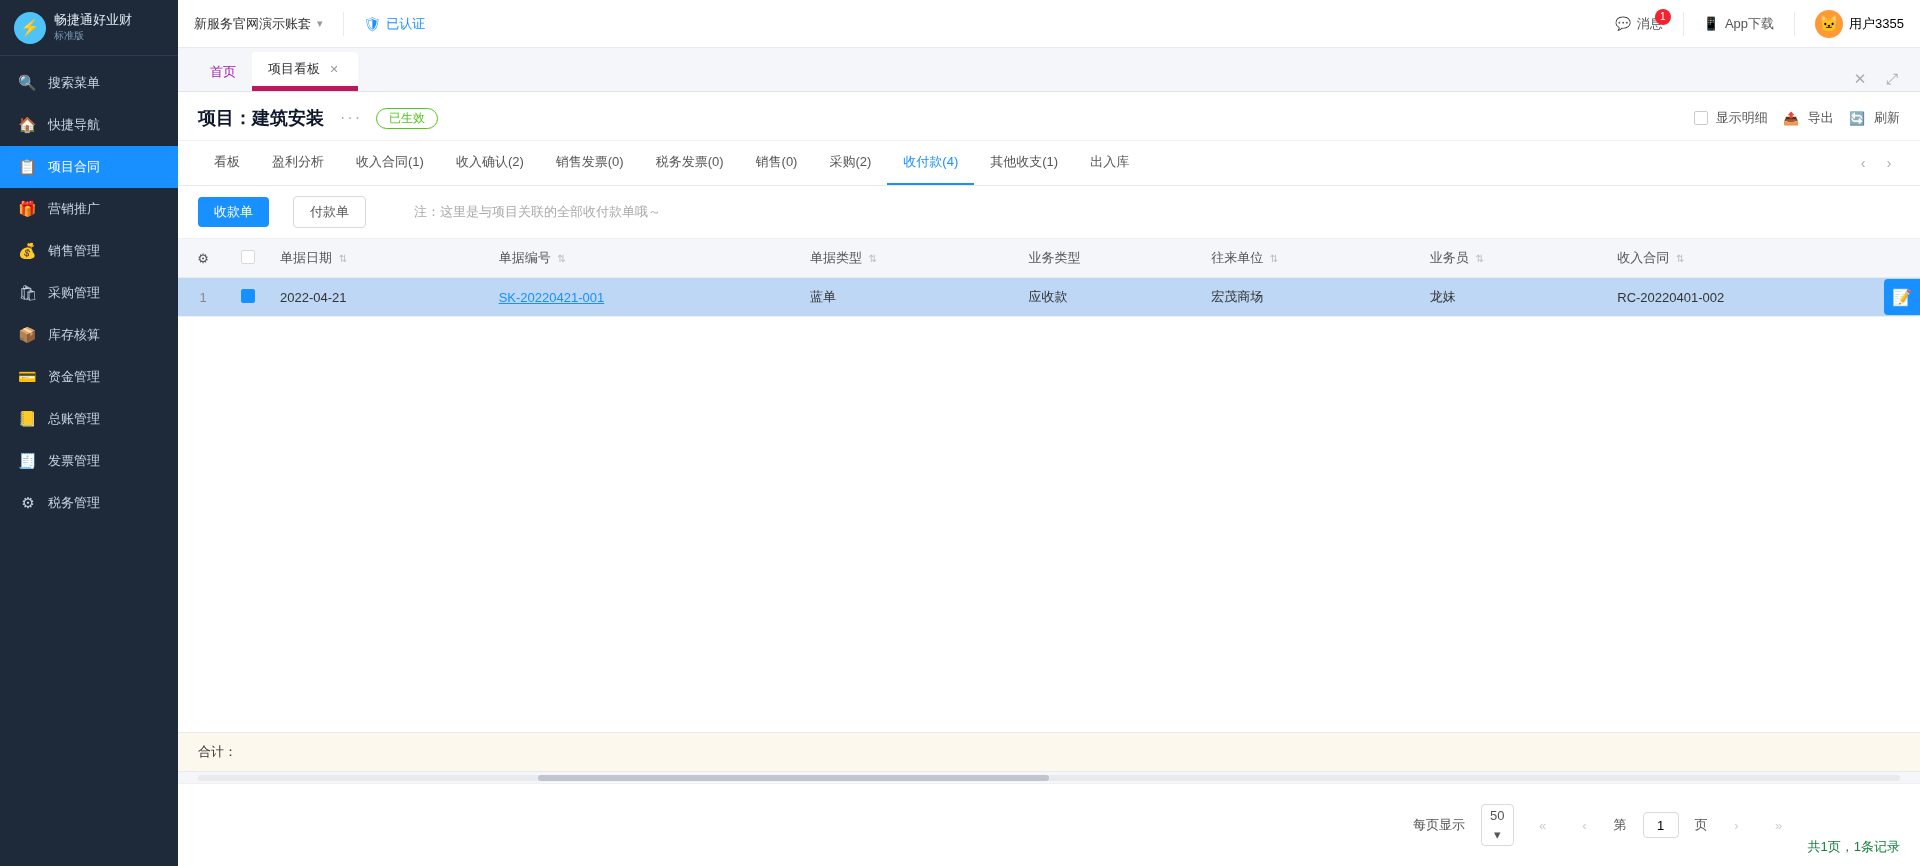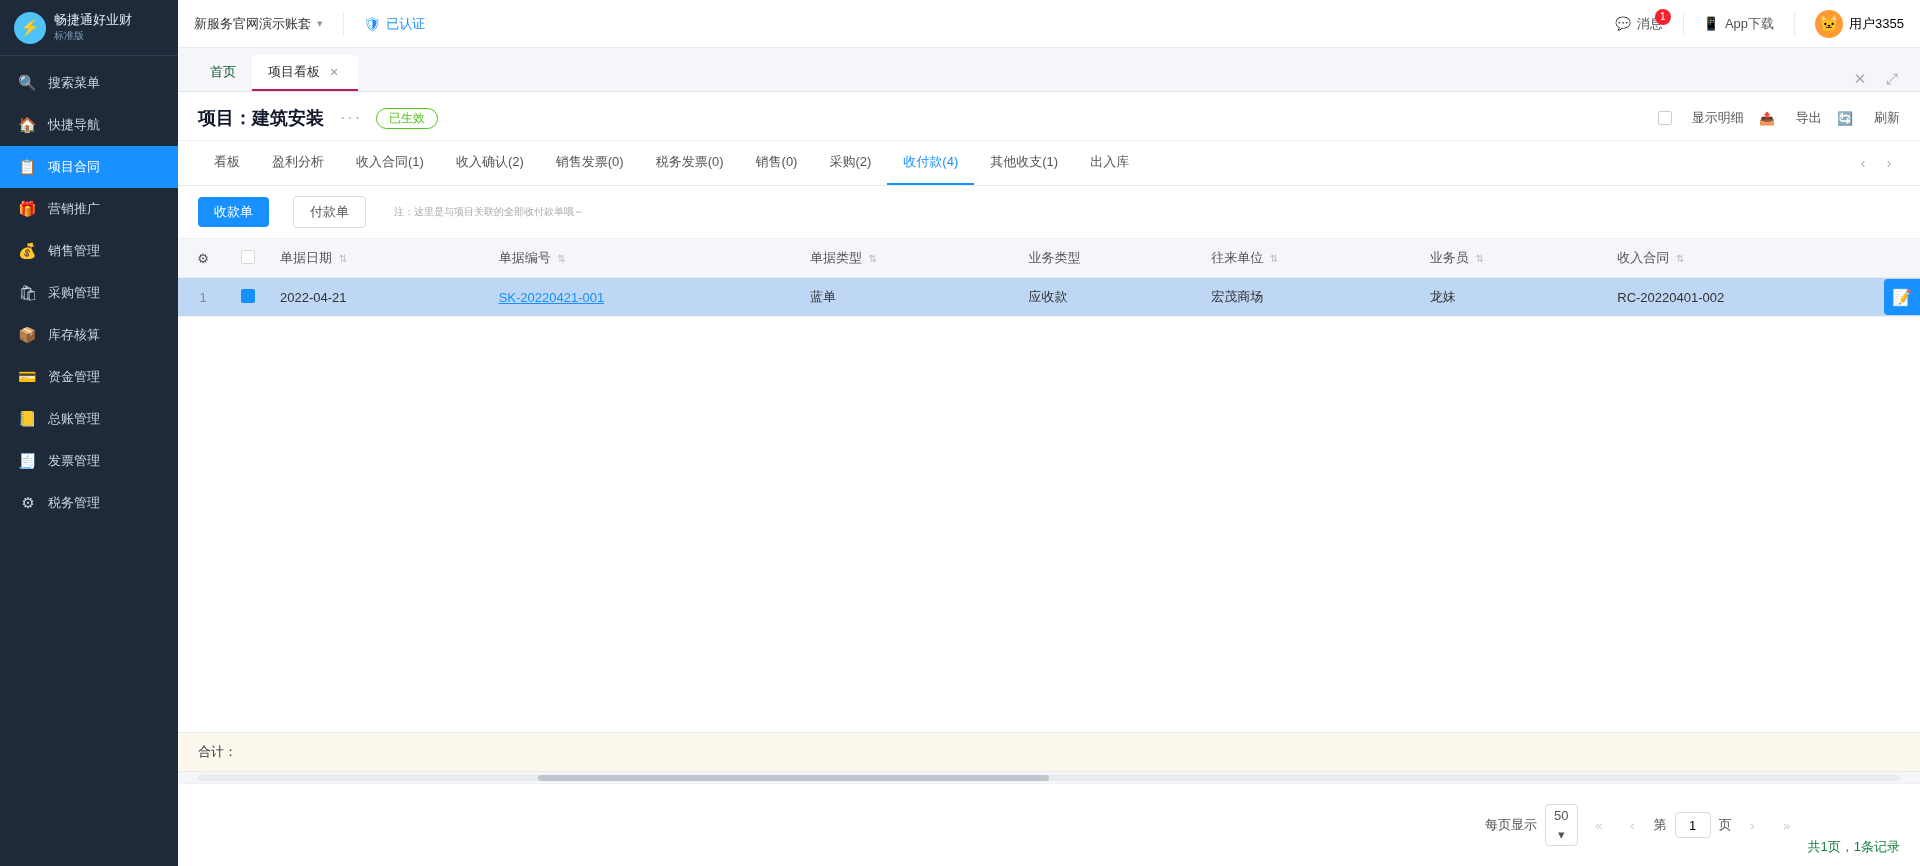--- a/index.html
+++ b/index.html
@@ -143,31 +143,31 @@
       display: flex;
       align-items: flex-end;
       padding: 0 16px;
       border-bottom: 1px solid #e0e3e8;
       flex-shrink: 0;
     }
     .tabbar-tab {
       padding: 8px 16px;
       cursor: pointer;
       font-size: 13px;
-      color: #14532d;
+      color: #a21caf;
       border-bottom: 2px solid transparent;
       display: flex;
       align-items: center;
       gap: 6px;
     }
     .tabbar-tab.active {
       background: white;
       color: #333;
       border-radius: 4px 4px 0 0;
-      border-bottom: 2px solid #be185d;
+      border-bottom: 5px solid #be185d;
       font-weight: 500;
     }
     .tabbar-tab-close {
       width: 16px;
       height: 16px;
       display: flex;
       align-items: center;
       justify-content: center;
       border-radius: 50%;
       font-size: 11px;
@@ -210,21 +210,21 @@
       color: #52c41a;
       border-radius: 12px;
       padding: 1px 12px;
       font-size: 12px;
     }
     .project-header-spacer { flex: 1; }
     .project-header-actions { display: flex; align-items: center; gap: 16px; }
     .project-header-action {
       display: flex;
       align-items: center;
-      gap: 20px;
+      gap: 8px;
       font-size: 13px;
       color: #555;
       cursor: pointer;
     }
     .checkbox-inline { width: 14px; height: 14px; border: 1px solid #ccc; border-radius: 2px; display: inline-block; }
 
     
     .sub-tabs {
       display: flex;
       align-items: center;
@@ -279,21 +279,21 @@
     }
     .btn-default {
       background: white;
       color: #555;
       border: 1px solid #d9d9d9;
       border-radius: 4px;
       padding: 6px 16px;
       cursor: pointer;
       font-size: 13px;
     }
-    .sub-tab2-note { color: #aaa; font-size: 10px; margin-left: 4px; }
+    .sub-tab2-note { color: #aaa; font-size: 13px; margin-left: 24px; }
 
     
     .table-wrap {
       flex: 1;
       overflow: auto;
       position: relative;
     }
     table {
       width: 100%;
       border-collapse: collapse;
@@ -362,21 +362,21 @@
       background: #c0c4cc;
       border-radius: 3px;
     }
 
     
     .pagination {
       display: flex;
       align-items: center;
       justify-content: flex-end;
       padding: 10px 20px;
-      gap: 8px;
+      gap: 16px;
       font-size: 13px;
       color: #555;
       flex-shrink: 0;
       border-top: 1px solid #f0f0f0;
     }
     .page-size-select {
       display: flex;
       align-items: center;
       gap: 4px;
       border: 1px solid #d9d9d9;

